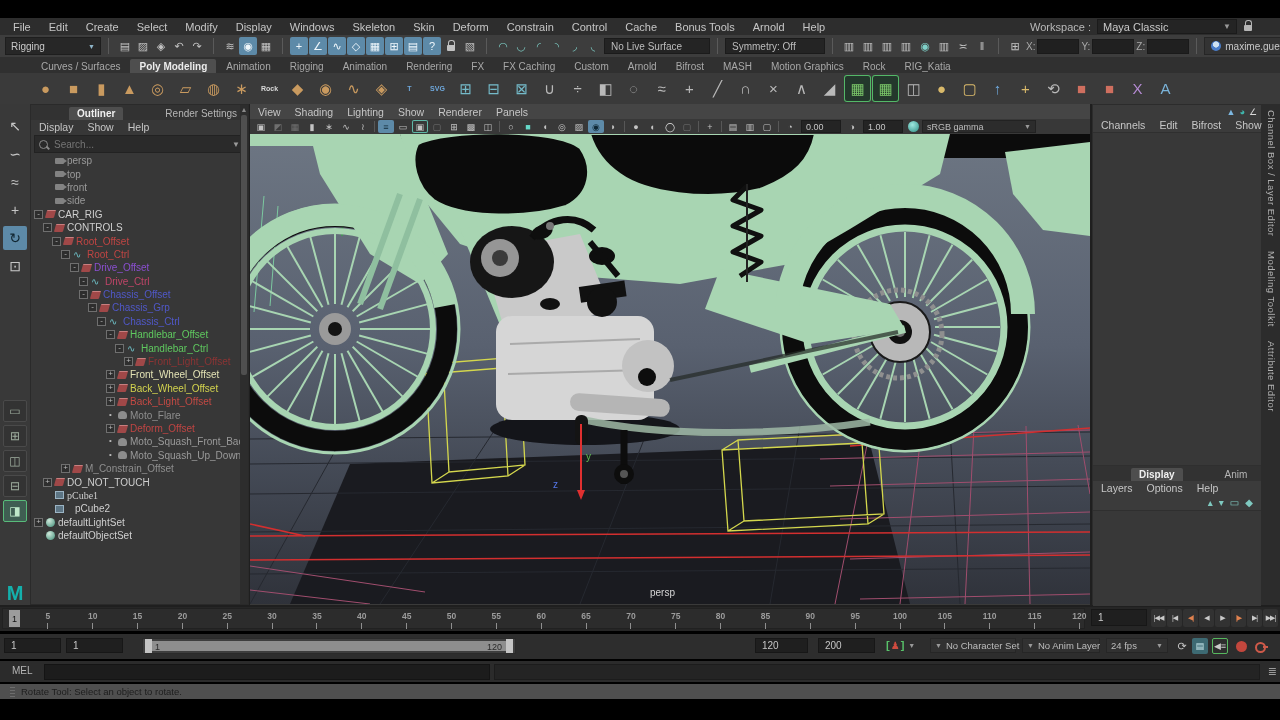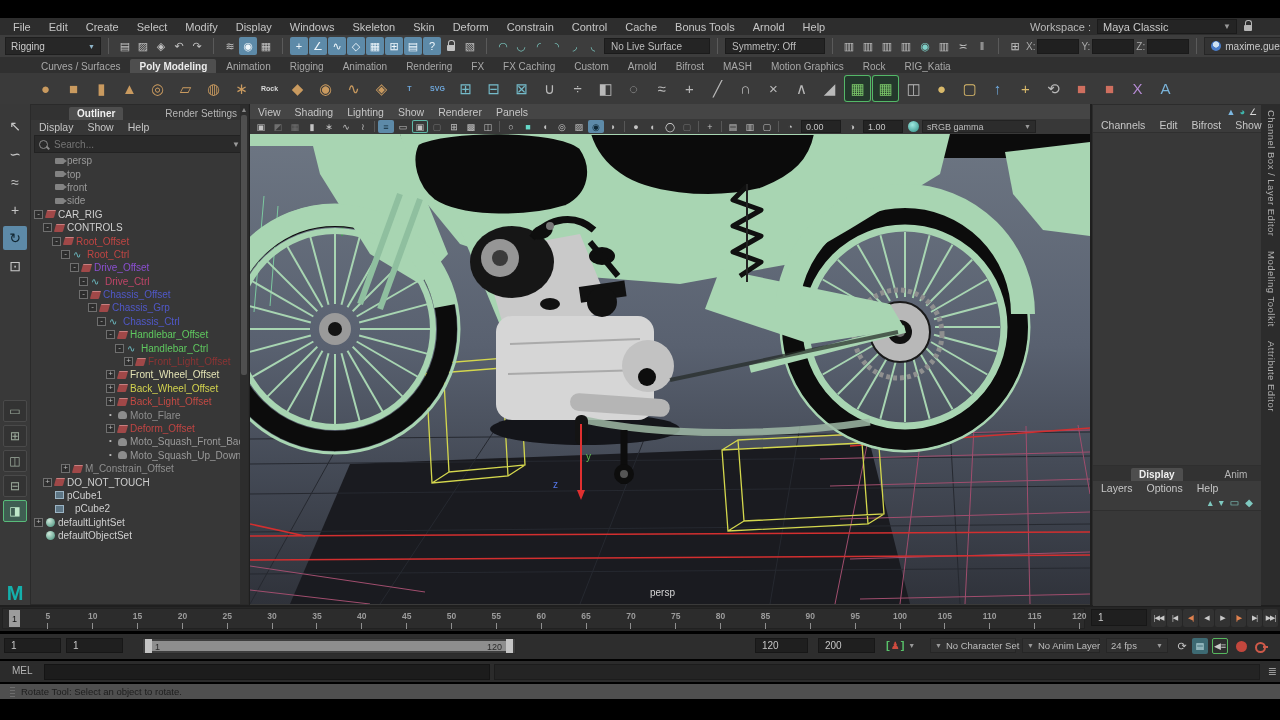--- a/index.html
+++ b/index.html
@@ -584,21 +584,21 @@
         <div class="orow" style="padding-left: 30px;">
           <span class="exp b">+</span>
           <span class="ic ic-transform"></span>
           <span class="olabel" style="color: rgb(143, 143, 143);">M_Constrain_Offset</span>
         </div>
         <div class="orow" style="padding-left: 12px;">
           <span class="exp b">+</span>
           <span class="ic ic-transform"></span>
           <span class="olabel" style="color: rgb(207, 207, 207);">DO_NOT_TOUCH</span>
         </div>
-        <div class="orow" style="padding-left: 12px;">
+        <div class="orow" style="padding-left: 12px; font-family: Liberation Serif, serif;">
           <span class="exp"></span>
           <span class="ic ic-cube"></span>
           <span class="olabel" style="color: rgb(207, 207, 207);">pCube1</span>
         </div>
         <div class="orow" style="padding-left: 12px;">
           <span class="exp"></span>
           <span class="ic ic-cube"></span>
           <span class="olabel" style="color: rgb(207, 207, 207); padding-left: 8px;">pCube2</span>
         </div>
         <div class="orow" style="padding-left: 3px;">

